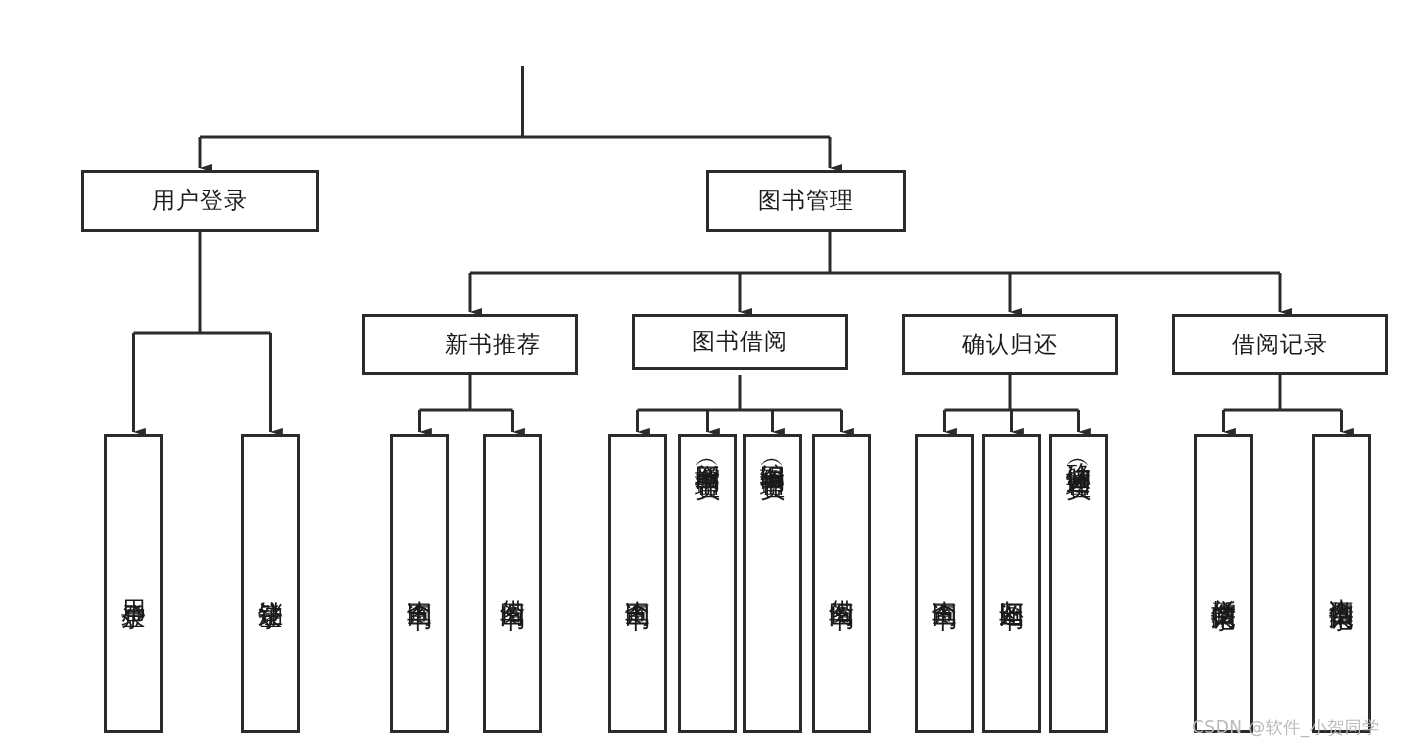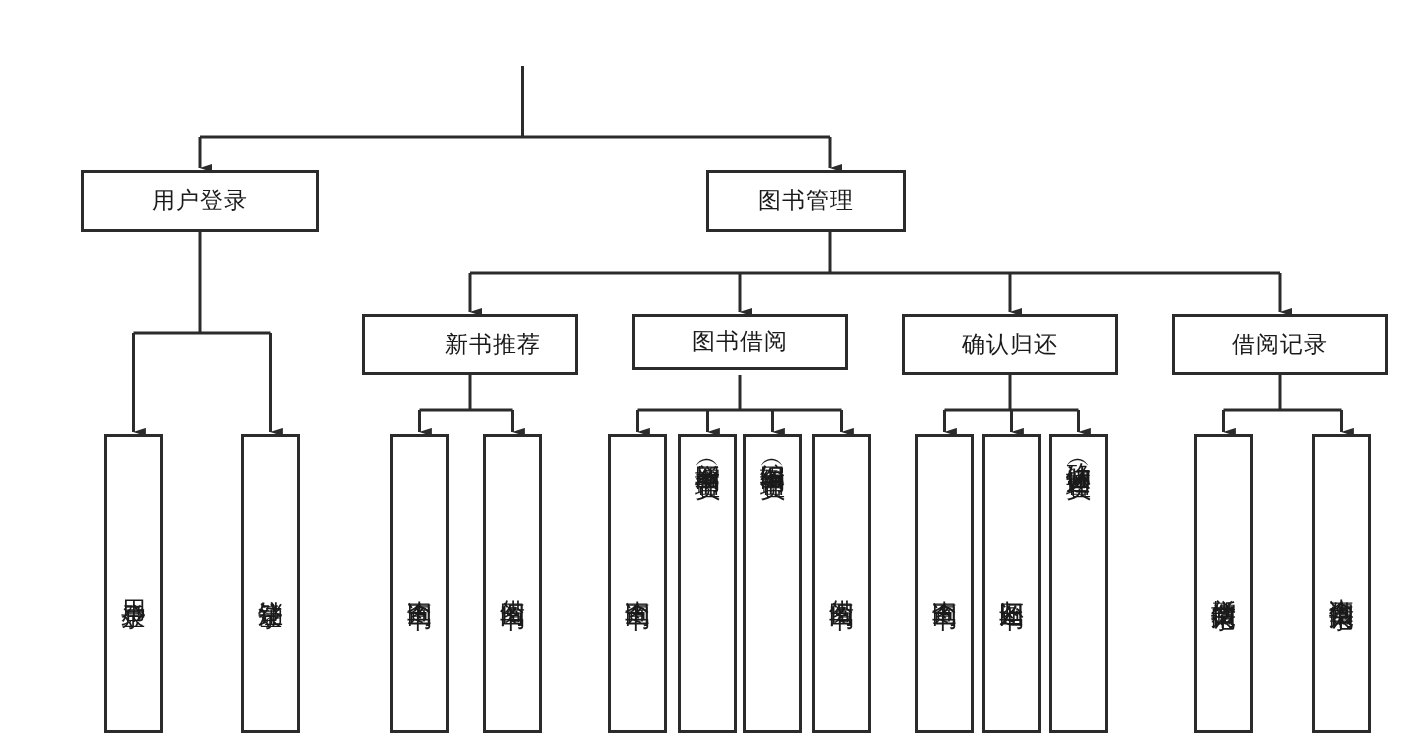--- a/index.html
+++ b/index.html
@@ -177,14 +177,15 @@
   <div class="node-box vertical" style="left: 1049px; top: 434px; width: 59px; height: 299px;">
     <span class="node-label">确认归还（管理员）</span>
   </div>
   <div class="node-box vertical centered" style="left: 1194px; top: 434px; width: 59px; height: 299px;">
     <span class="node-label">新增借阅记录</span>
   </div>
   <div class="node-box vertical centered" style="left: 1312px; top: 434px; width: 59px; height: 299px;">
     <span class="node-label">查询借阅记录</span>
   </div>
 
+  <div class="watermark" style="left: 1192px; top: 716px;">CSDN @软件_小贺同学</div>
 
 </div>
 
 </body></html>

